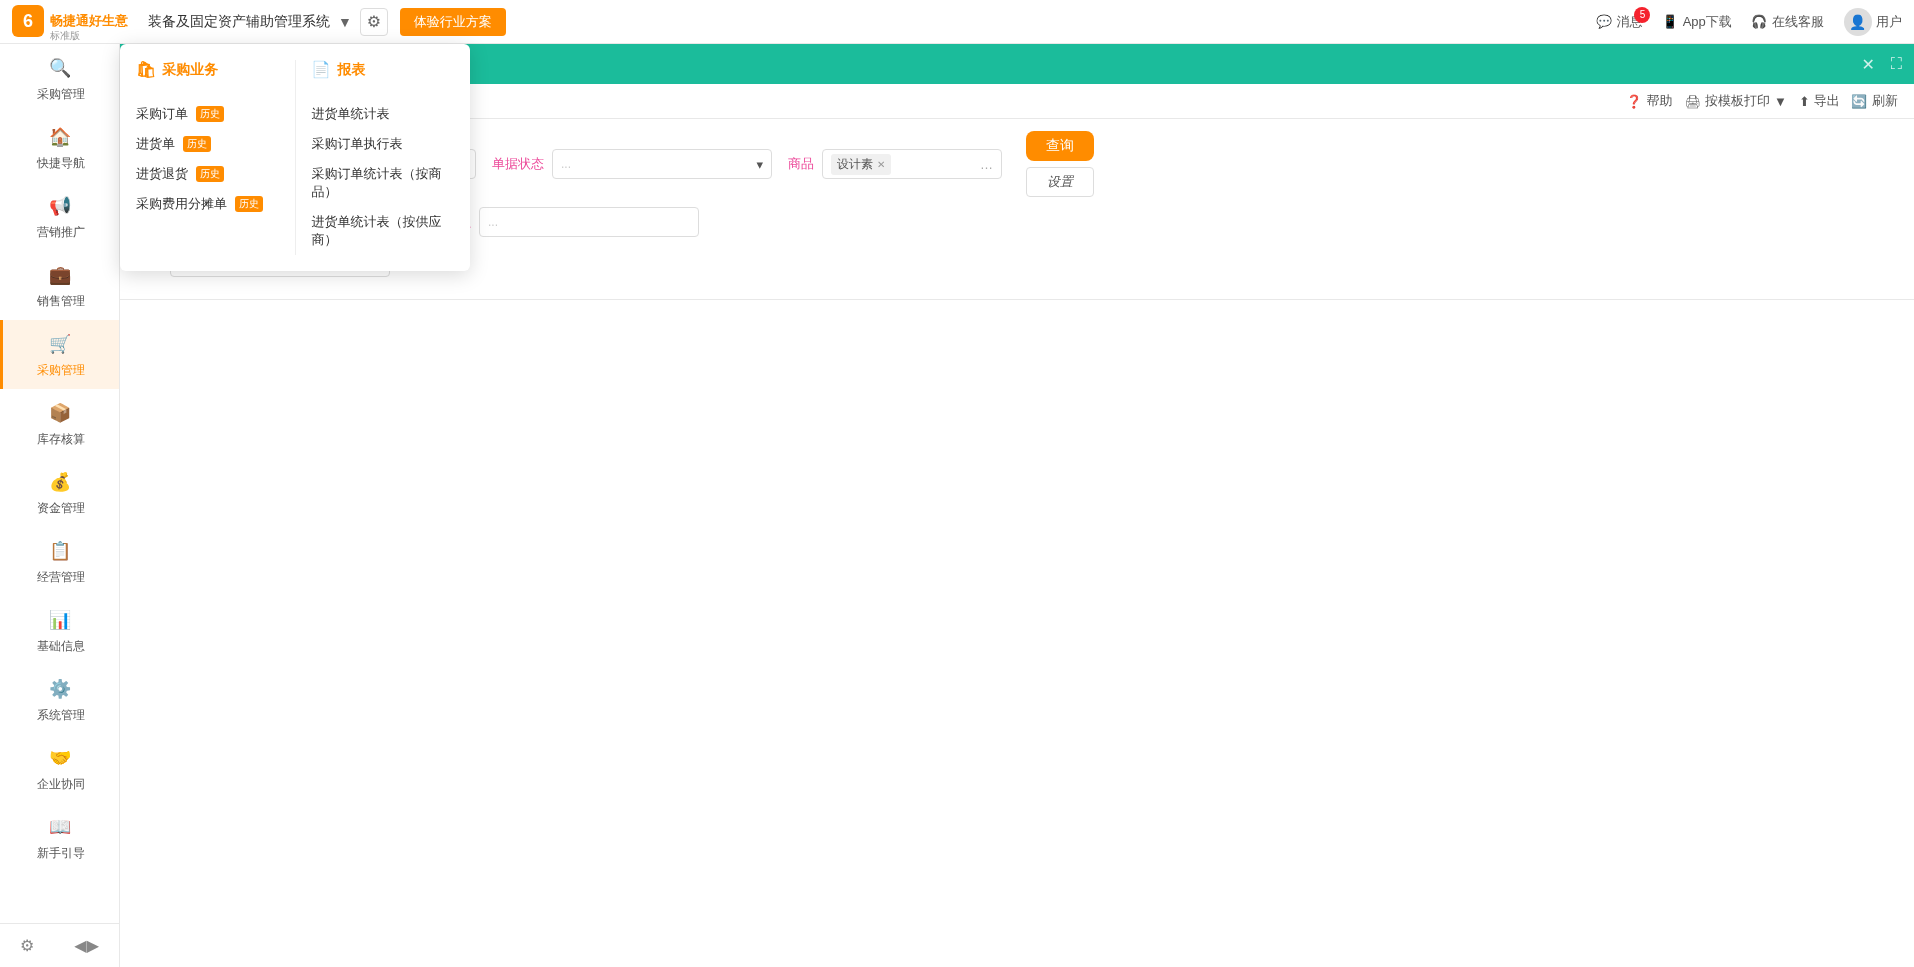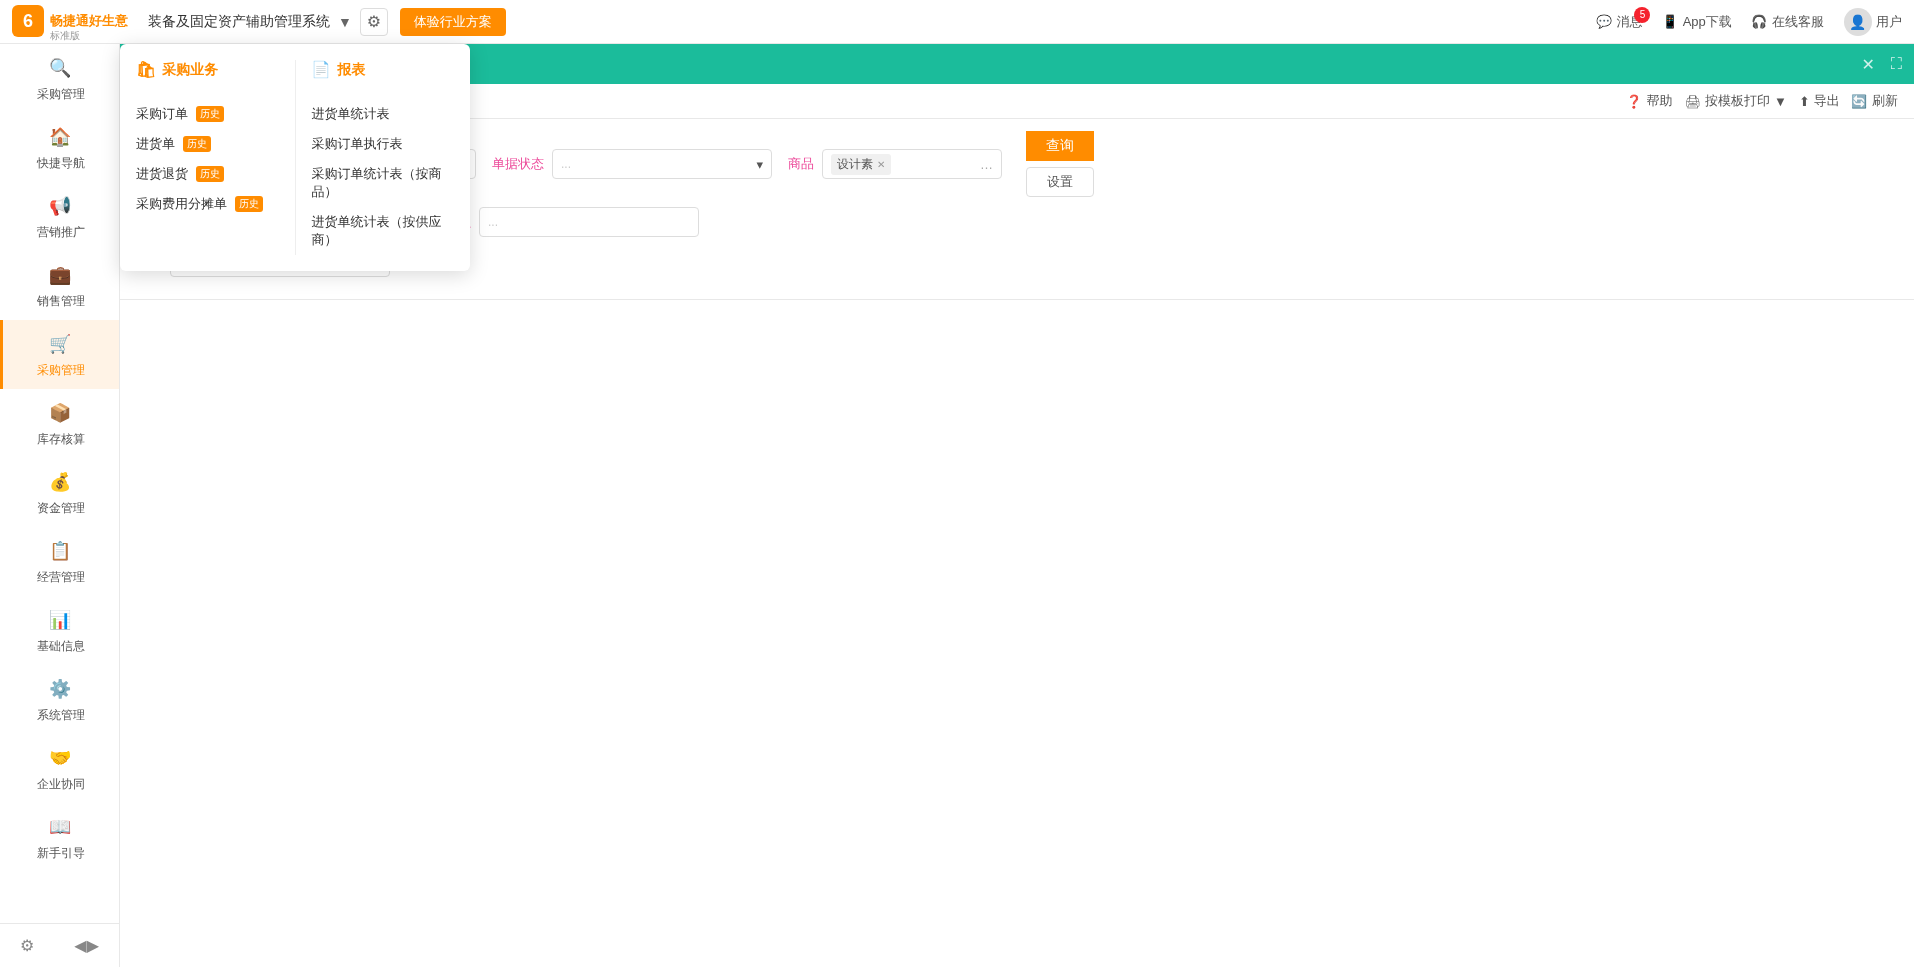--- a/index.html
+++ b/index.html
@@ -307,33 +307,34 @@
       gap: 4px;
     }
     .tag-close { cursor: pointer; color: #999; font-size: 10px; }
     .more-link { color: #1bbc9b; font-size: 13px; cursor: pointer; }
 
     .query-btn {
       background: #ff8c00;
       color: white;
       border: none;
       padding: 6px 20px;
-      border-radius: 0;
+      border-radius: 8px;
       font-size: 14px;
       cursor: pointer;
     }
     .setting-btn {
       background: white;
       color: #555;
       border: 1px solid #ddd;
       padding: 5px 14px;
       border-radius: 4px;
       font-size: 13px;
       cursor: pointer;
       display: block;
+      font-style: italic;
     }
 
     .collapse-bar {
       text-align: center;
       padding: 8px;
       color: #1bbc9b;
       font-size: 13px;
       cursor: pointer;
       background: #f9f9f9;
       border-bottom: 1px solid #e8e8e8;

